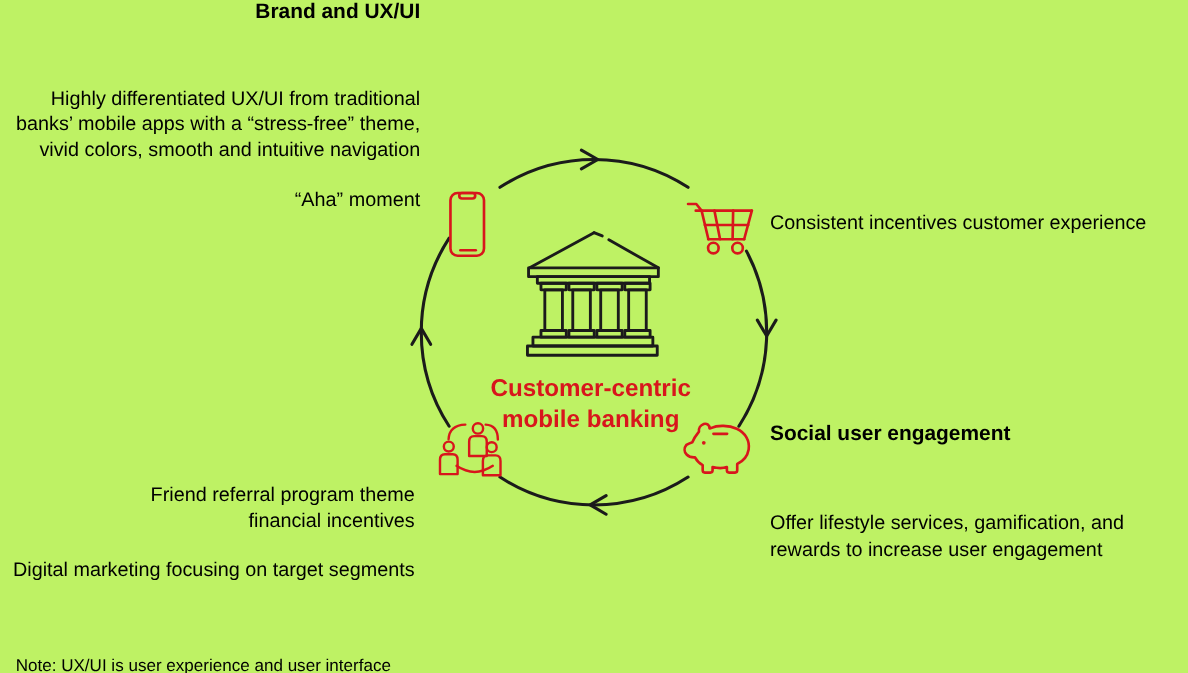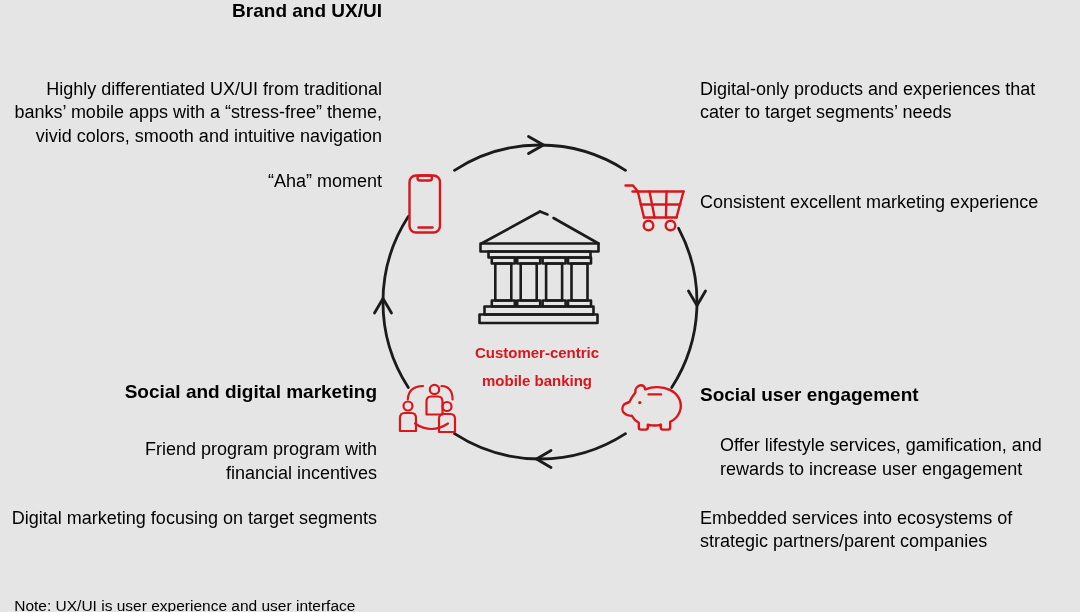--- a/index.html
+++ b/index.html
@@ -1,64 +1,59 @@
 <!DOCTYPE html>
 <html><head>
 <meta charset="utf-8">
 <style>
   html,body{margin:0;padding:0;background:#ffffff;}
   #canvas{
     position:relative;width:1080px;height:612px;overflow:hidden;
-    background:#e5e5e5;font-family:"Liberation Sans",sans-serif;color:#000;
+    background:#bef264;font-family:"Liberation Sans",sans-serif;color:#000;
   }
   .txt{position:absolute;white-space:pre;line-height:23.6px;font-size:18px;}
   .txt.right{text-align:right;}
   .heading{font-weight:bold;font-size:19px;line-height:24px;white-space:pre;position:absolute;}
   .heading.right{text-align:right;}
   .center-label{
     position:absolute;left:387px;top:338.5px;width:300px;text-align:center;
-    font-weight:bold;font-size:15px;line-height:28px;white-space:pre;
+    font-weight:bold;font-size:22px;line-height:28px;white-space:pre;
   }
   .footer{position:absolute;left:-3px;top:573px;font-size:15.5px;line-height:21.8px;white-space:pre;}
   svg{position:absolute;left:0;top:0;}
 </style>
 </head>
 <body>
 
 <div id="canvas">
 
   <div class="heading right" style="right:698px;top:-1.5px;">Brand and UX/UI</div>
 
   <div class="txt right" style="right:698px;top:77.5px;">Highly differentiated UX/UI from traditional
 banks’ mobile apps with a “stress-free” theme,
 vivid colors, smooth and intuitive navigation</div>
 
   <div class="txt right" style="right:698px;top:170px;">“Aha” moment</div>
 
 
-  <div class="txt" style="left:700px;top:77.5px;">Digital-only products and experiences that
-cater to target segments’ needs</div>
 
 
-  <div class="txt" style="left:700px;top:190.5px;">Consistent excellent marketing experience</div>
+  <div class="txt" style="left:700px;top:190.5px;">Consistent incentives customer experience</div>
 
-  <div class="heading right" style="right:703px;top:380px;">Social and digital marketing</div>
 
-  <div class="txt right" style="right:703px;top:438px;">Friend program program with
+  <div class="txt right" style="right:703px;top:438px;">Friend referral program theme
 financial incentives</div>
 
   <div class="txt right" style="right:703px;top:506.5px;">Digital marketing focusing on target segments</div>
 
   <div class="heading" style="left:700px;top:383px;">Social user engagement</div>
 
-  <div class="txt" style="left:700px;top:434px;margin-left:20px;">Offer lifestyle services, gamification, and
+  <div class="txt" style="left:700px;top:464px;">Offer lifestyle services, gamification, and
 rewards to increase user engagement</div>
 
-  <div class="txt" style="left:700px;top:506.5px;">Embedded services into ecosystems of
-strategic partners/parent companies</div>
 
   <div class="center-label" style="color:#d8161c;">Customer-centric
 mobile banking</div>
 
   <div class="footer">
     <span>Note: UX/UI is user experience and user interface</span><br>
     
   </div>
 
   <svg width="1080" height="612" viewBox="0 0 1080 612" aria-hidden="true">

